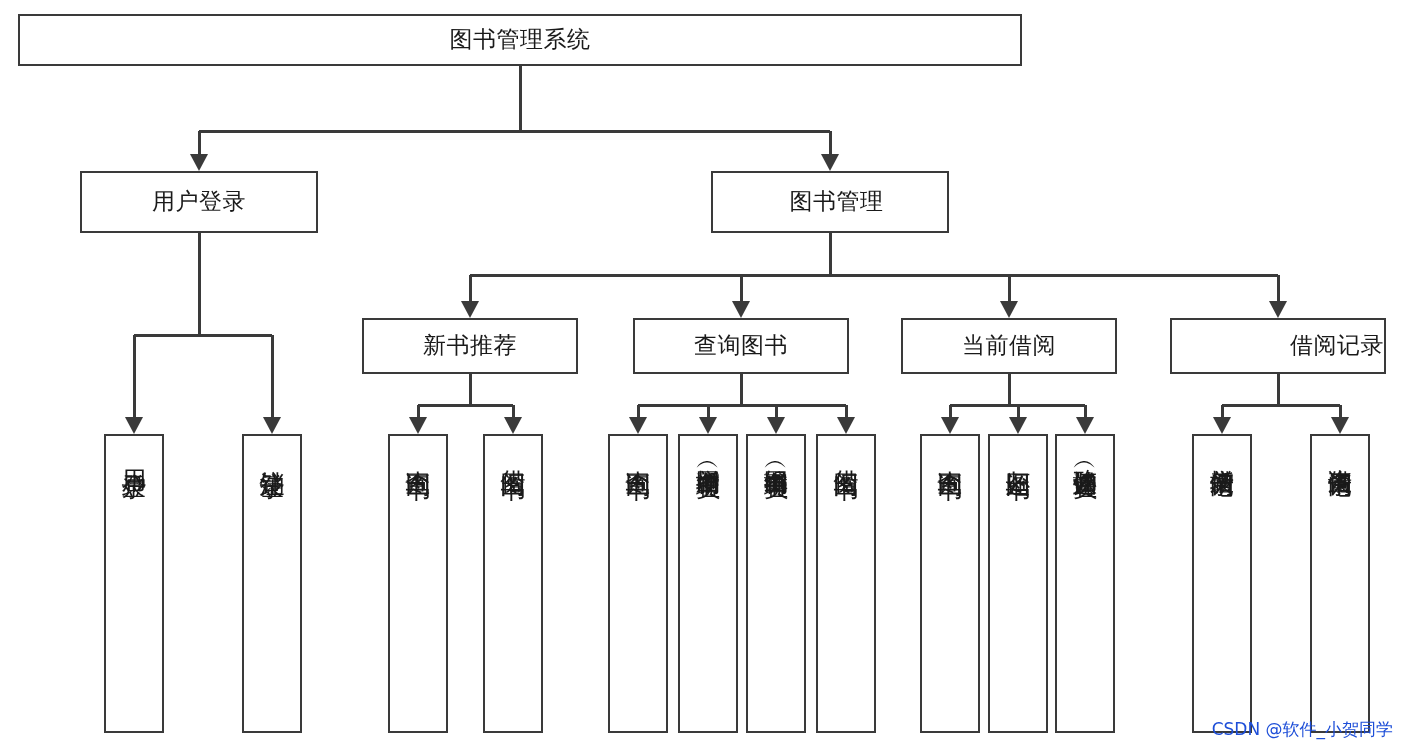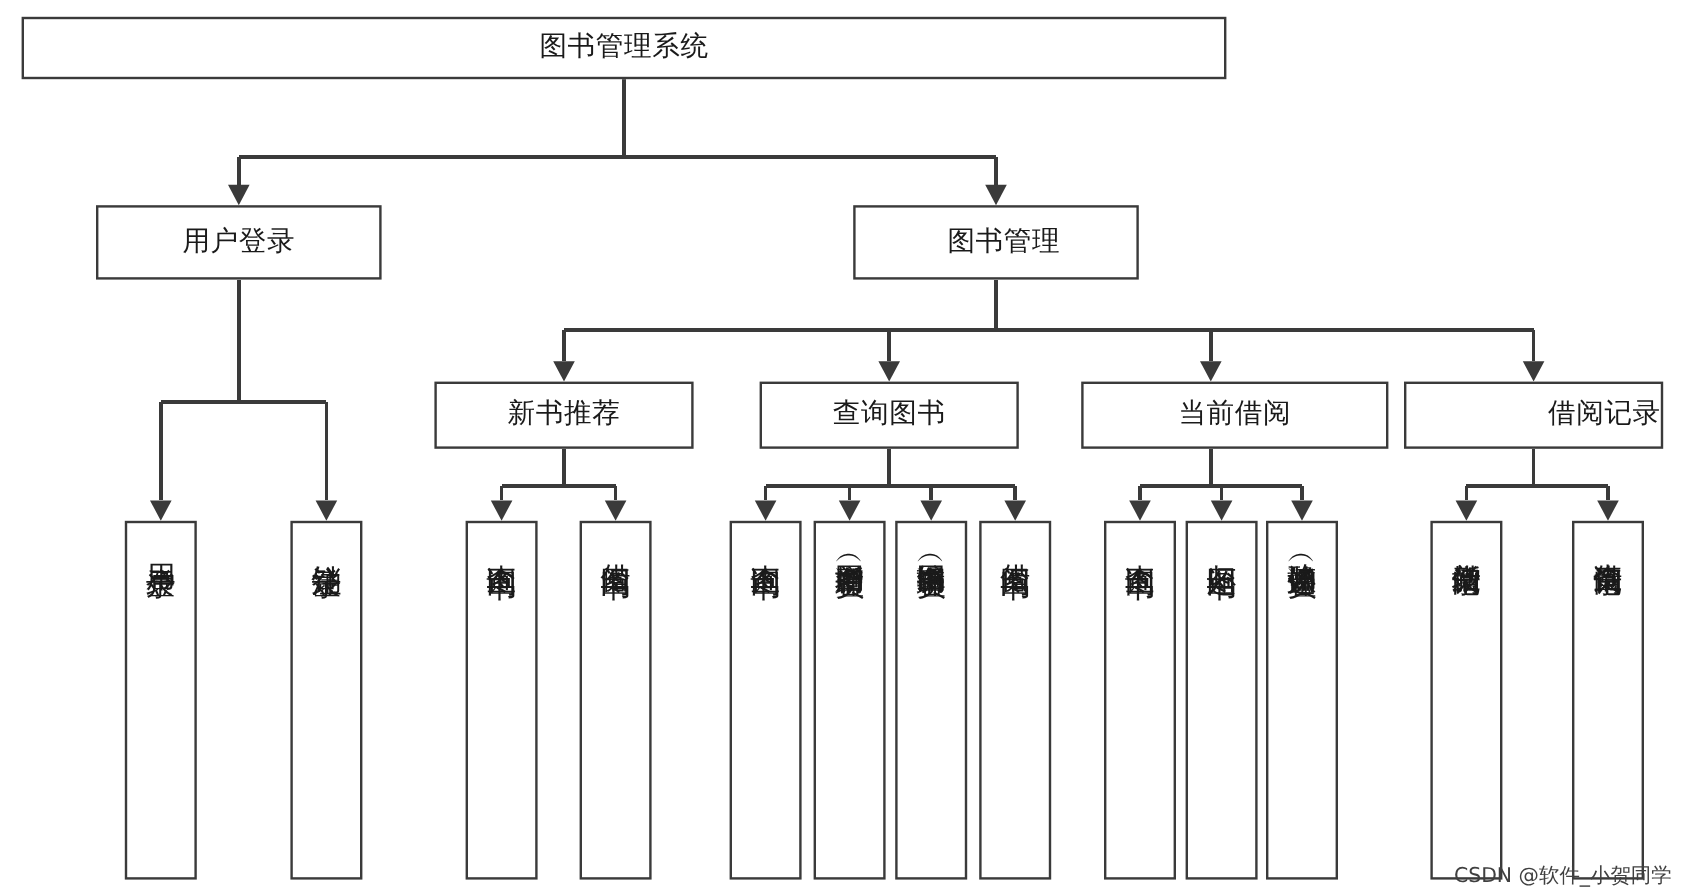--- a/index.html
+++ b/index.html
@@ -60,21 +60,21 @@
   }
   .node.vertical.tall-text .node-label {
     font-size: 24px;
     letter-spacing: 1px;
   }
   #watermark {
     position: absolute;
     right: 12px;
     bottom: 6px;
     font-size: 17px;
-    color: #404040;
+    color: #1d4ed8;
     z-index: 5;
     white-space: nowrap;
     font-family: "DejaVu Sans", "Liberation Sans", sans-serif;
   }
 </style>
 </head>
 <body>
 
 <div id="diagram-canvas">
 
@@ -142,21 +142,21 @@
       </div>
       <div class="node horizontal" style="left: 711px; top: 171px; width: 238px; height: 62px; padding-left: 13px;">
         <span class="node-label">图书管理</span>
       </div>
       <div class="node horizontal" style="left: 362px; top: 318px; width: 216px; height: 56px;">
         <span class="node-label">新书推荐</span>
       </div>
       <div class="node horizontal" style="left: 633px; top: 318px; width: 216px; height: 56px;">
         <span class="node-label">查询图书</span>
       </div>
-      <div class="node horizontal" style="left: 901px; top: 318px; width: 256px; height: 56px;">
+      <div class="node horizontal" style="left: 901px; top: 318px; width: 216px; height: 56px;">
         <span class="node-label">当前借阅</span>
       </div>
       <div class="node horizontal" style="left: 1170px; top: 318px; width: 216px; height: 56px; justify-content: flex-end;">
         <span class="node-label">借阅记录</span>
       </div>
       <div class="node vertical" style="left: 104px; top: 434px; width: 60px; height: 299px;">
         <span class="node-label">用户登录</span>
       </div>
       <div class="node vertical" style="left: 242px; top: 434px; width: 60px; height: 299px;">
         <span class="node-label">注销登录</span>

